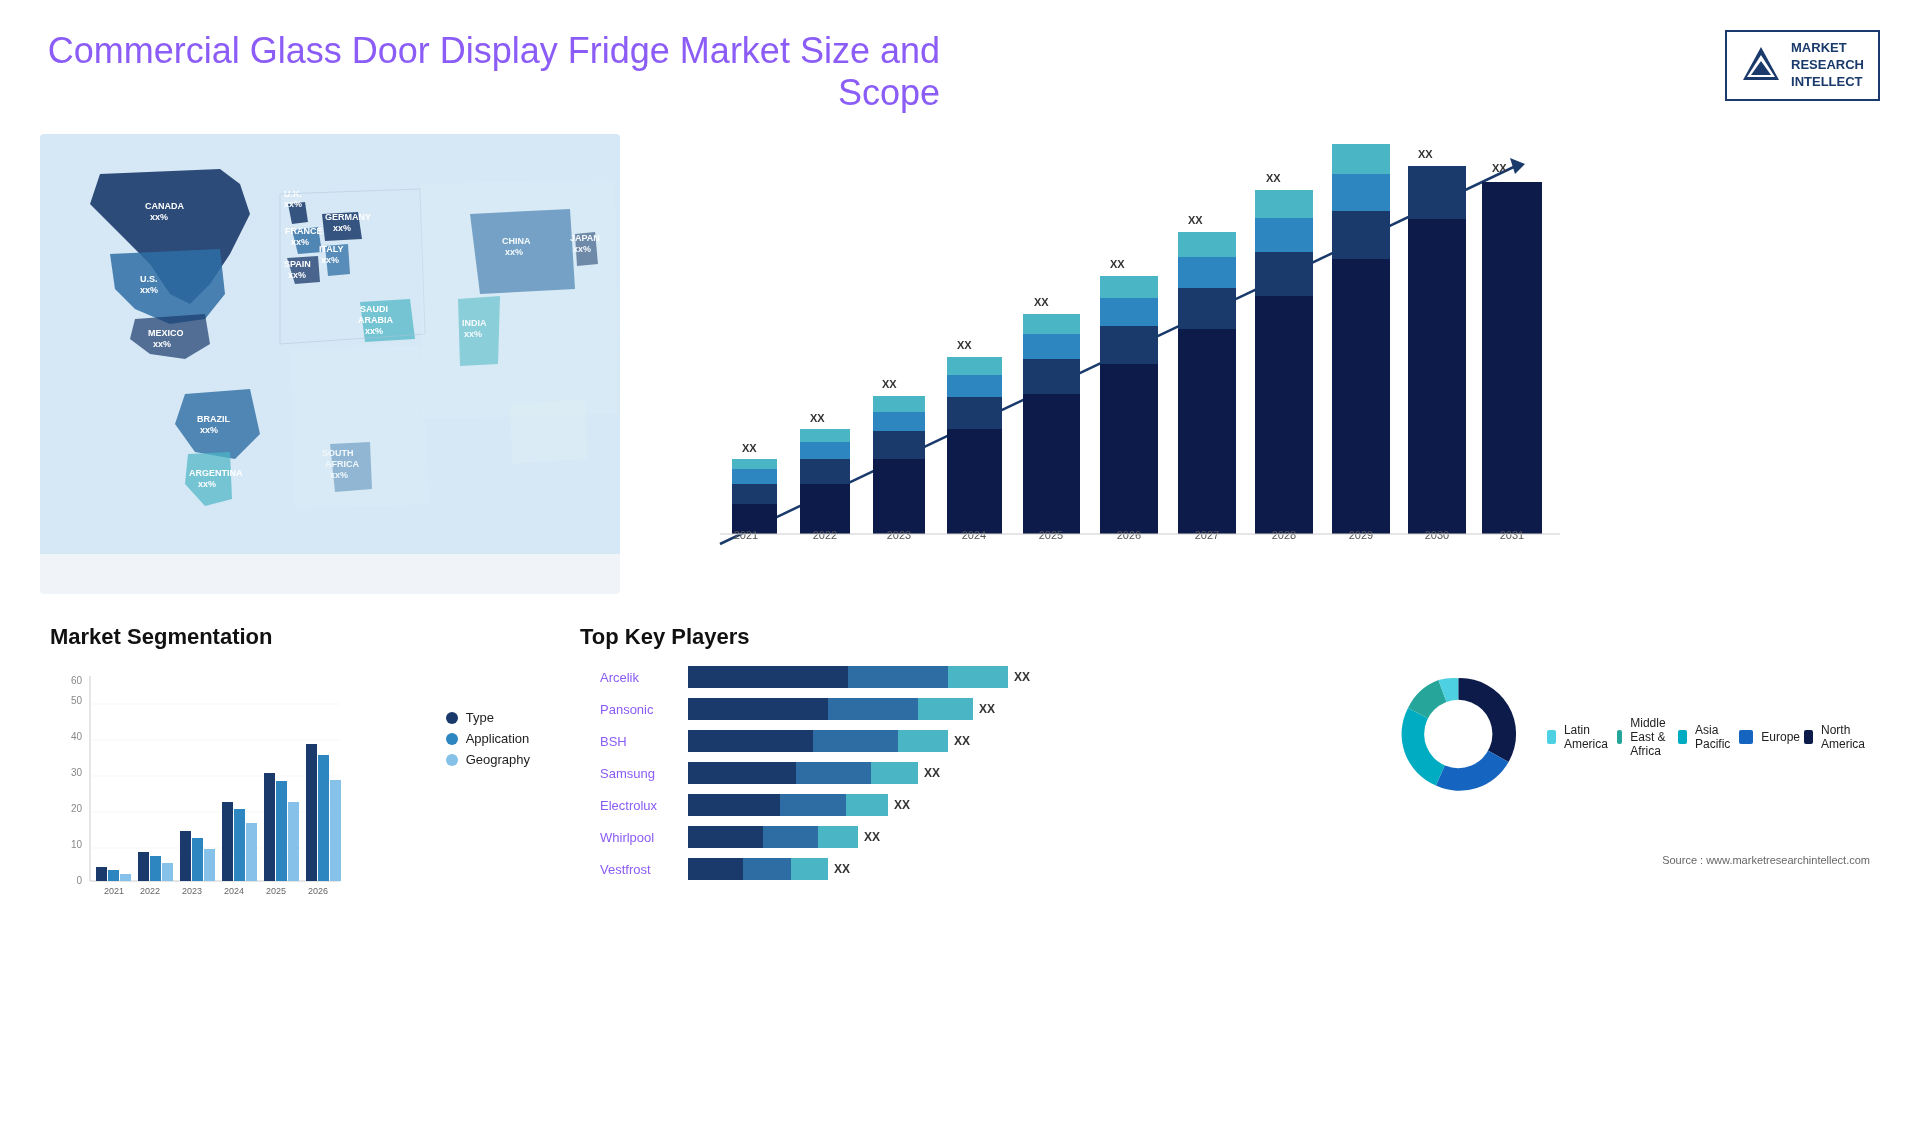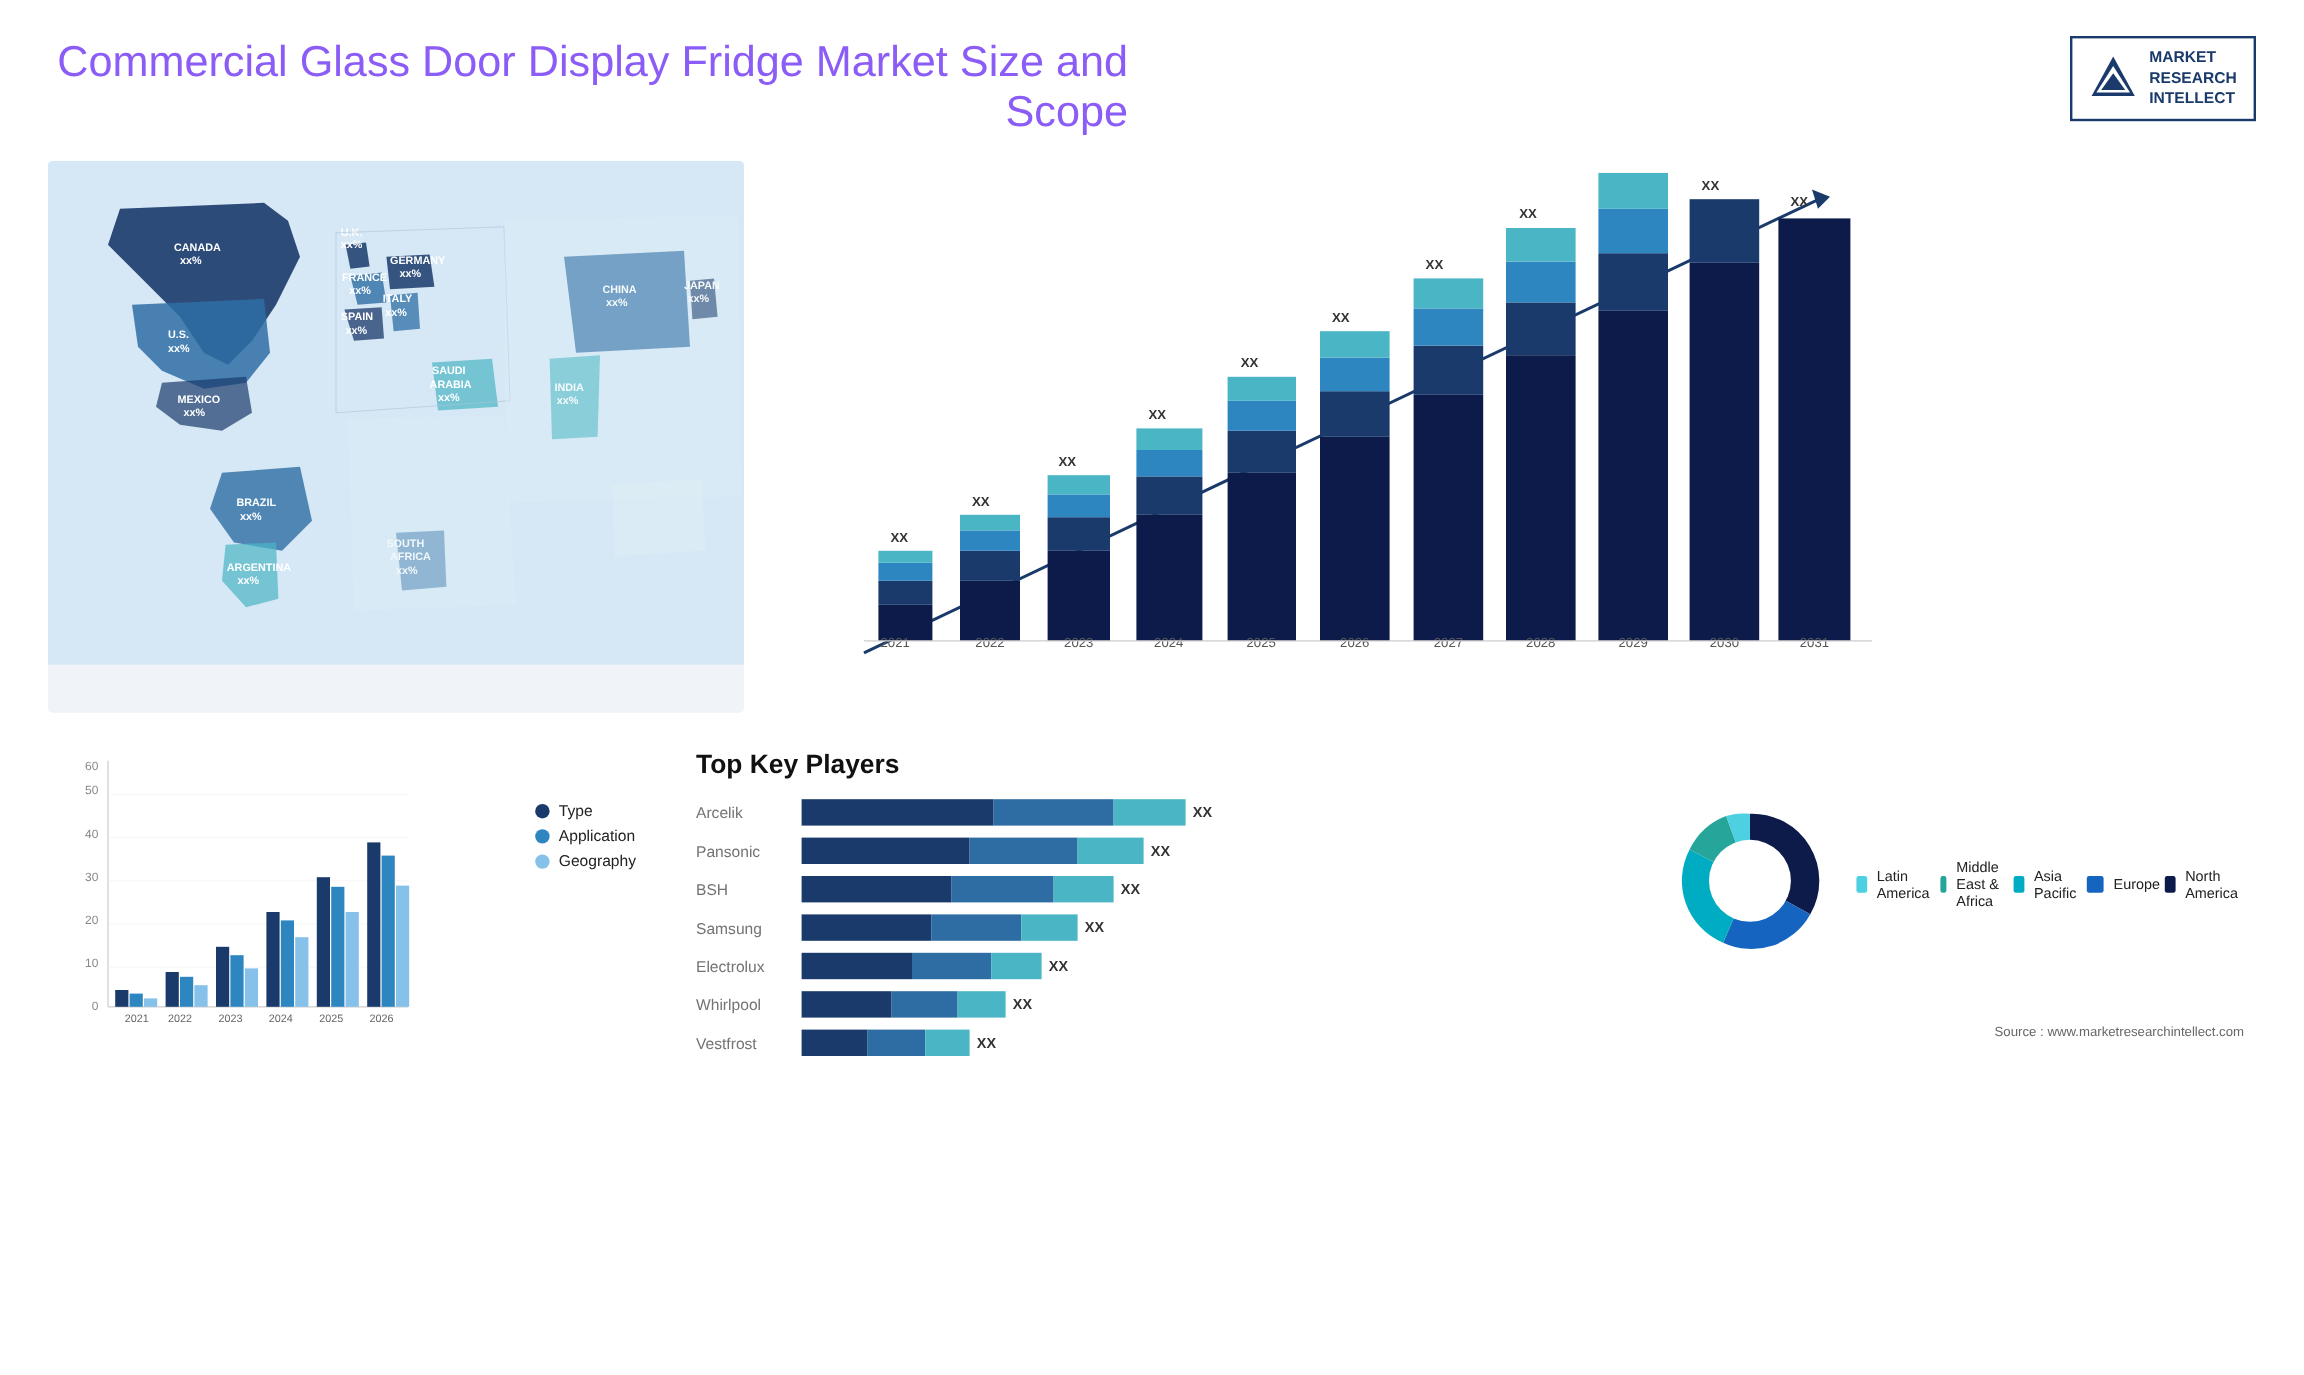--- a/index.html
+++ b/index.html
@@ -109,23 +109,24 @@
       padding: 10px;
     }
     .player-row {
       display: flex;
       align-items: center;
       margin-bottom: 10px;
       gap: 8px;
     }
     .player-name {
       font-size: 13px;
-      color: #737373;
+      color: #8b5cf6;
       width: 80px;
       flex-shrink: 0;
+      margin-left: 20px;
     }
     .player-bar-container {
       display: flex;
       align-items: center;
       gap: 6px;
       flex: 1;
     }
     .player-bar {
       height: 22px;
       border-radius: 2px;
@@ -352,20 +353,21 @@
       <text x="832" y="28" font-size="11" fill="#333" font-weight="600">XX</text>
       <text x="852" y="395" font-size="11" fill="#555" text-anchor="middle">2031</text>
 
       <line x1="60" y1="390" x2="900" y2="390" stroke="#ccc" stroke-width="1"></line>
     </svg>
   </div>
 
   <div class="bottom-grid">
 
     <div class="segmentation-section">
+      <div class="section-title">Market Segmentation</div>
       <div style="display:flex; gap:20px; align-items:flex-start;">
         <div style="flex:1;">
           <svg viewBox="0 0 300 260" width="300" height="260">
 
             <line x1="40" y1="10" x2="40" y2="215" stroke="#ccc" stroke-width="1"></line>
 
             <line x1="40" y1="215" x2="290" y2="215" stroke="#ccc" stroke-width="1"></line>
 
             <text x="32" y="218" font-size="10" fill="#888" text-anchor="end">0</text>
             <text x="32" y="182" font-size="10" fill="#888" text-anchor="end">10</text>

